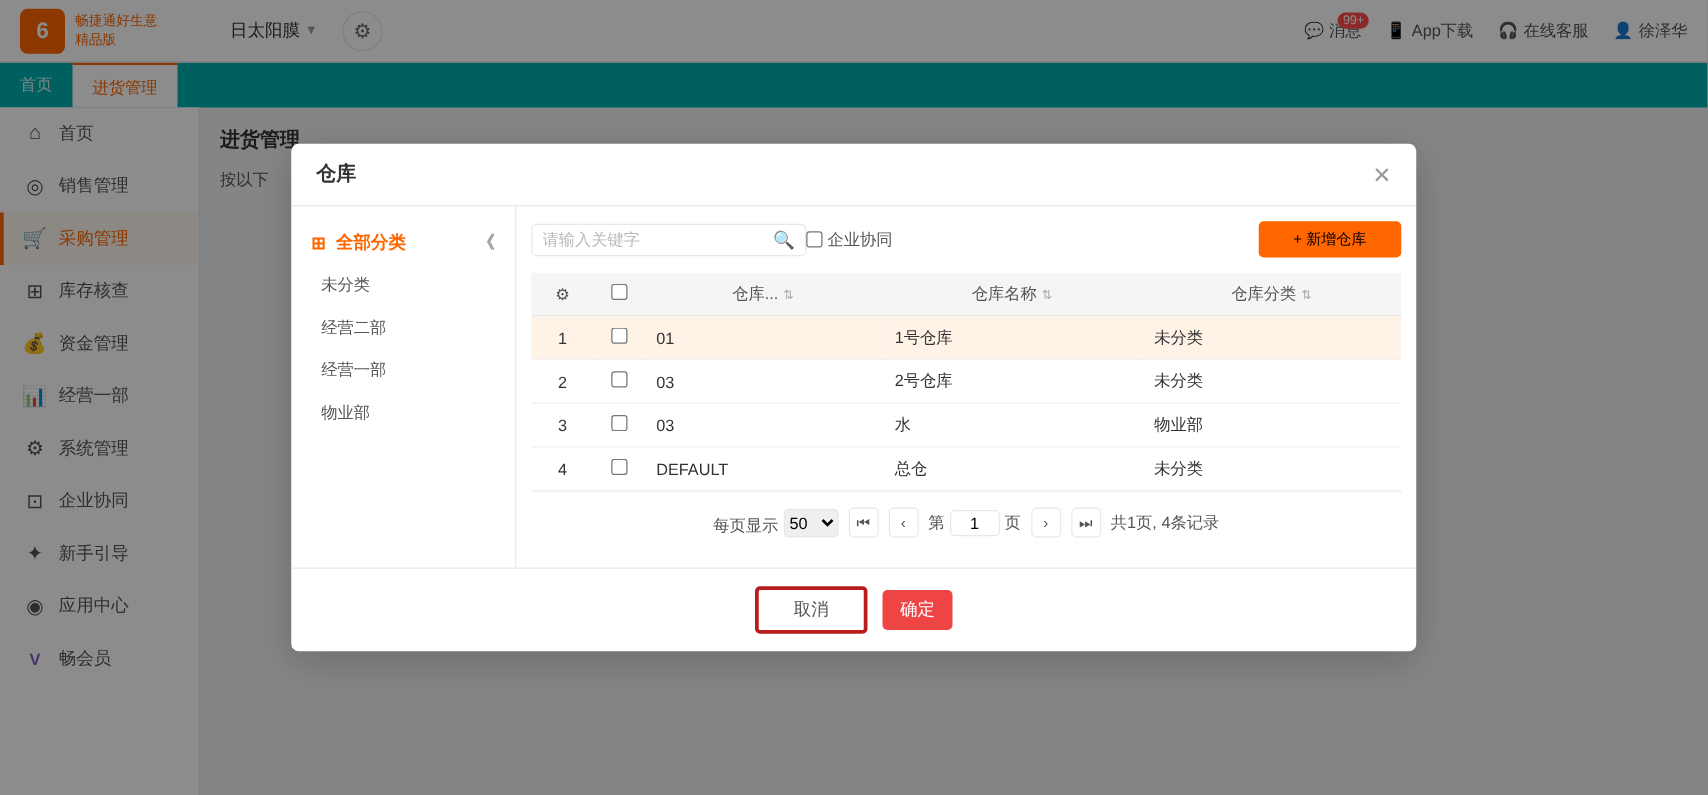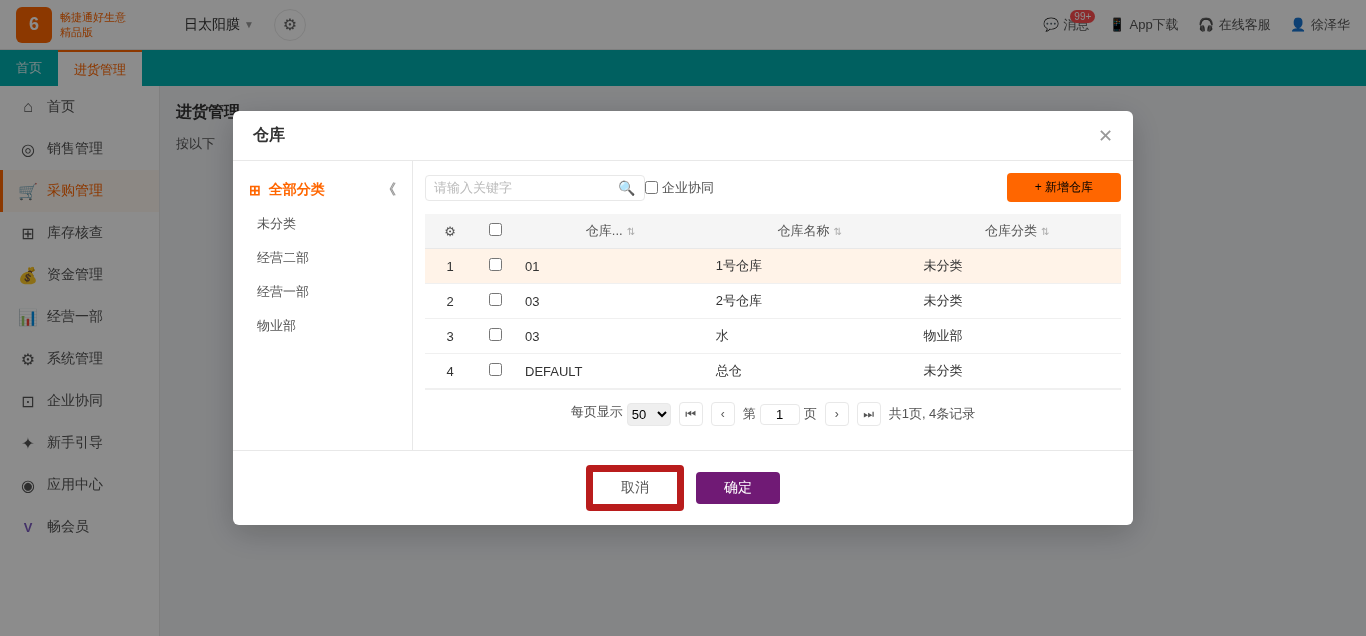--- a/index.html
+++ b/index.html
@@ -358,21 +358,21 @@
       justify-content: center;
       gap: 8px;
       padding: 12px 0;
       font-size: 13px;
       color: #555;
       border-top: 1px solid #f0f0f0;
       margin-top: auto;
     }
     .page-size-select {
       display: flex;
-      align-items: flex-start;
+      align-items: flex-end;
       gap: 4px;
     }
     .page-size-select select {
       border: 1px solid #e8e8e8;
       border-radius: 4px;
       padding: 2px 0;
       font-size: 13px;
       cursor: pointer;
     }
     .page-nav-btn {
@@ -406,30 +406,30 @@
     .dialog-footer {
       display: flex;
       align-items: center;
       justify-content: center;
       gap: 12px;
       padding: 14px 20px;
       border-top: 1px solid #e8e8e8;
     }
     .cancel-btn {
       padding: 7px 28px;
-      border: 7px solid #b91c1c;
+      border: 3px solid #b91c1c;
       background: #fff;
       border-radius: 4px;
       font-size: 14px;
       color: #555;
       cursor: pointer;
     }
     .confirm-btn {
-      padding: 7px 28px;
-      background: #701a75;
+      padding: 7px 14px;
+      background: #ef4444;
       color: #fff;
       border: none;
       border-radius: 4px;
       font-size: 14px;
       cursor: pointer;
     }
   </style>
 </head>
 <body>
 

